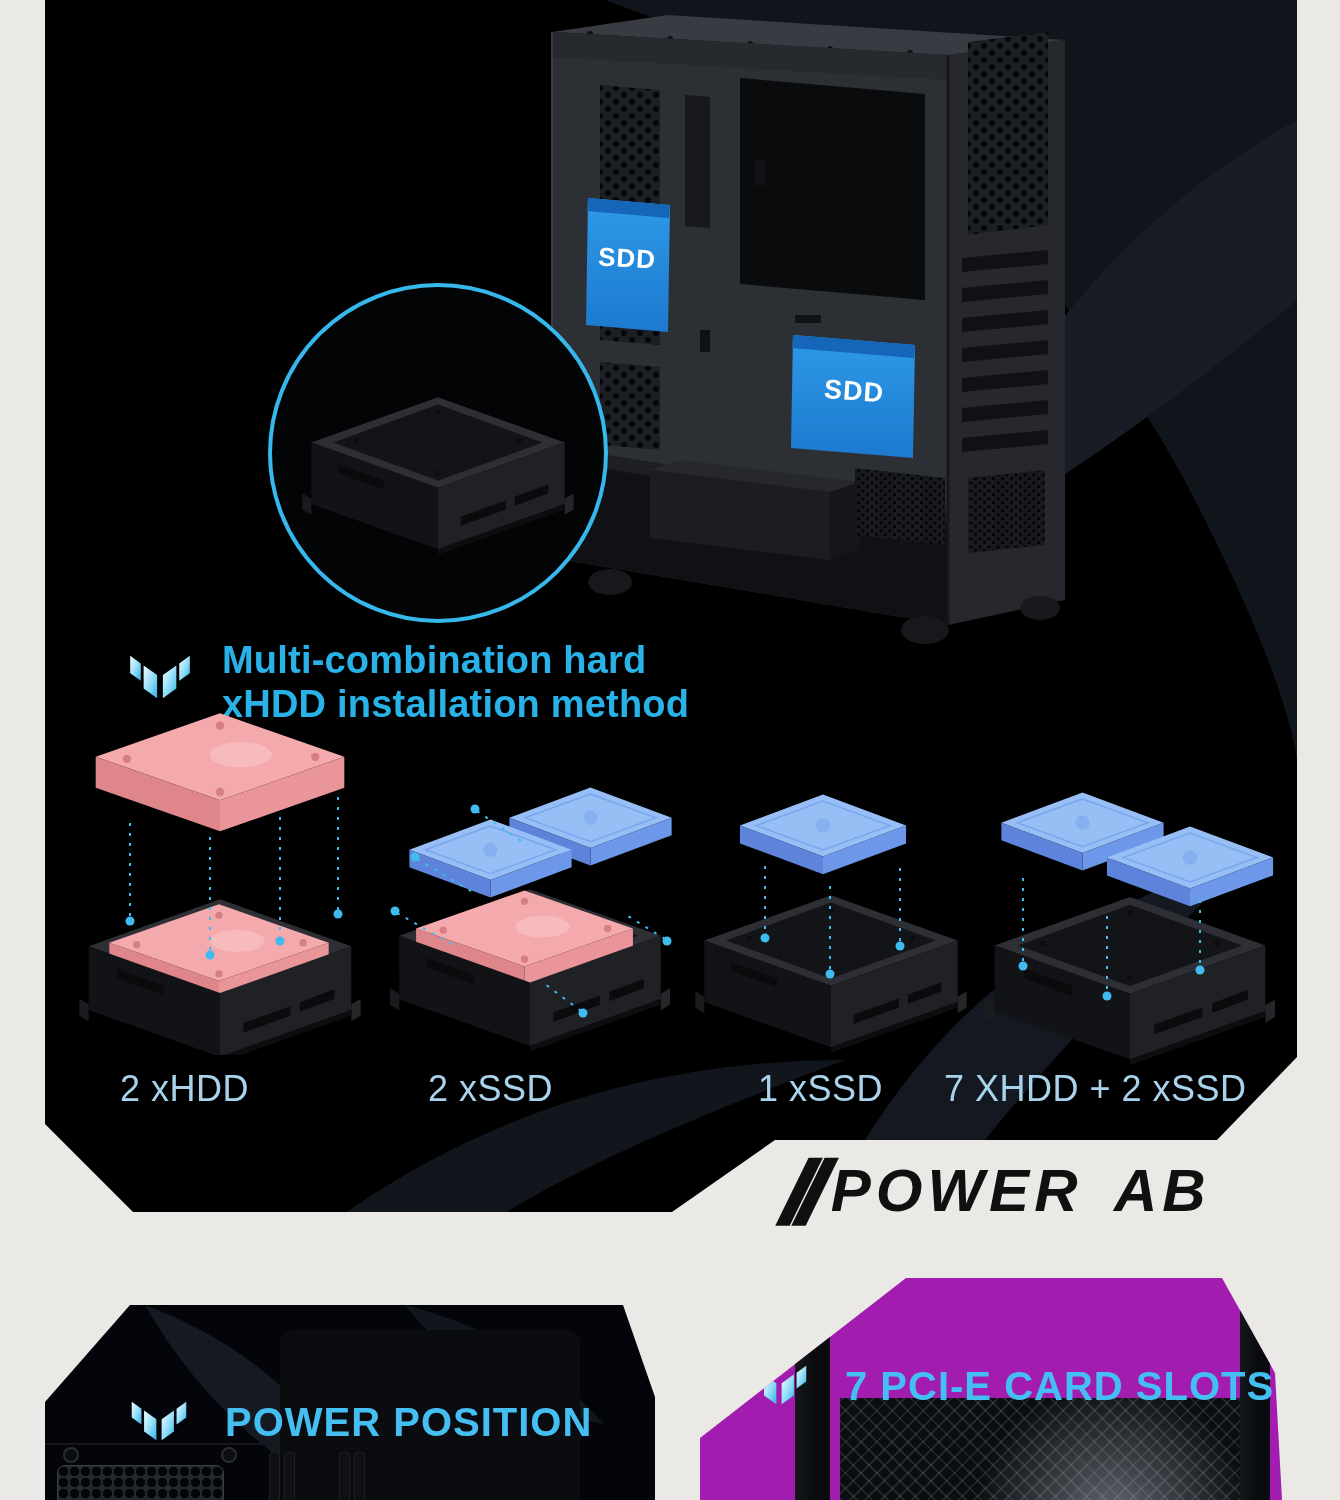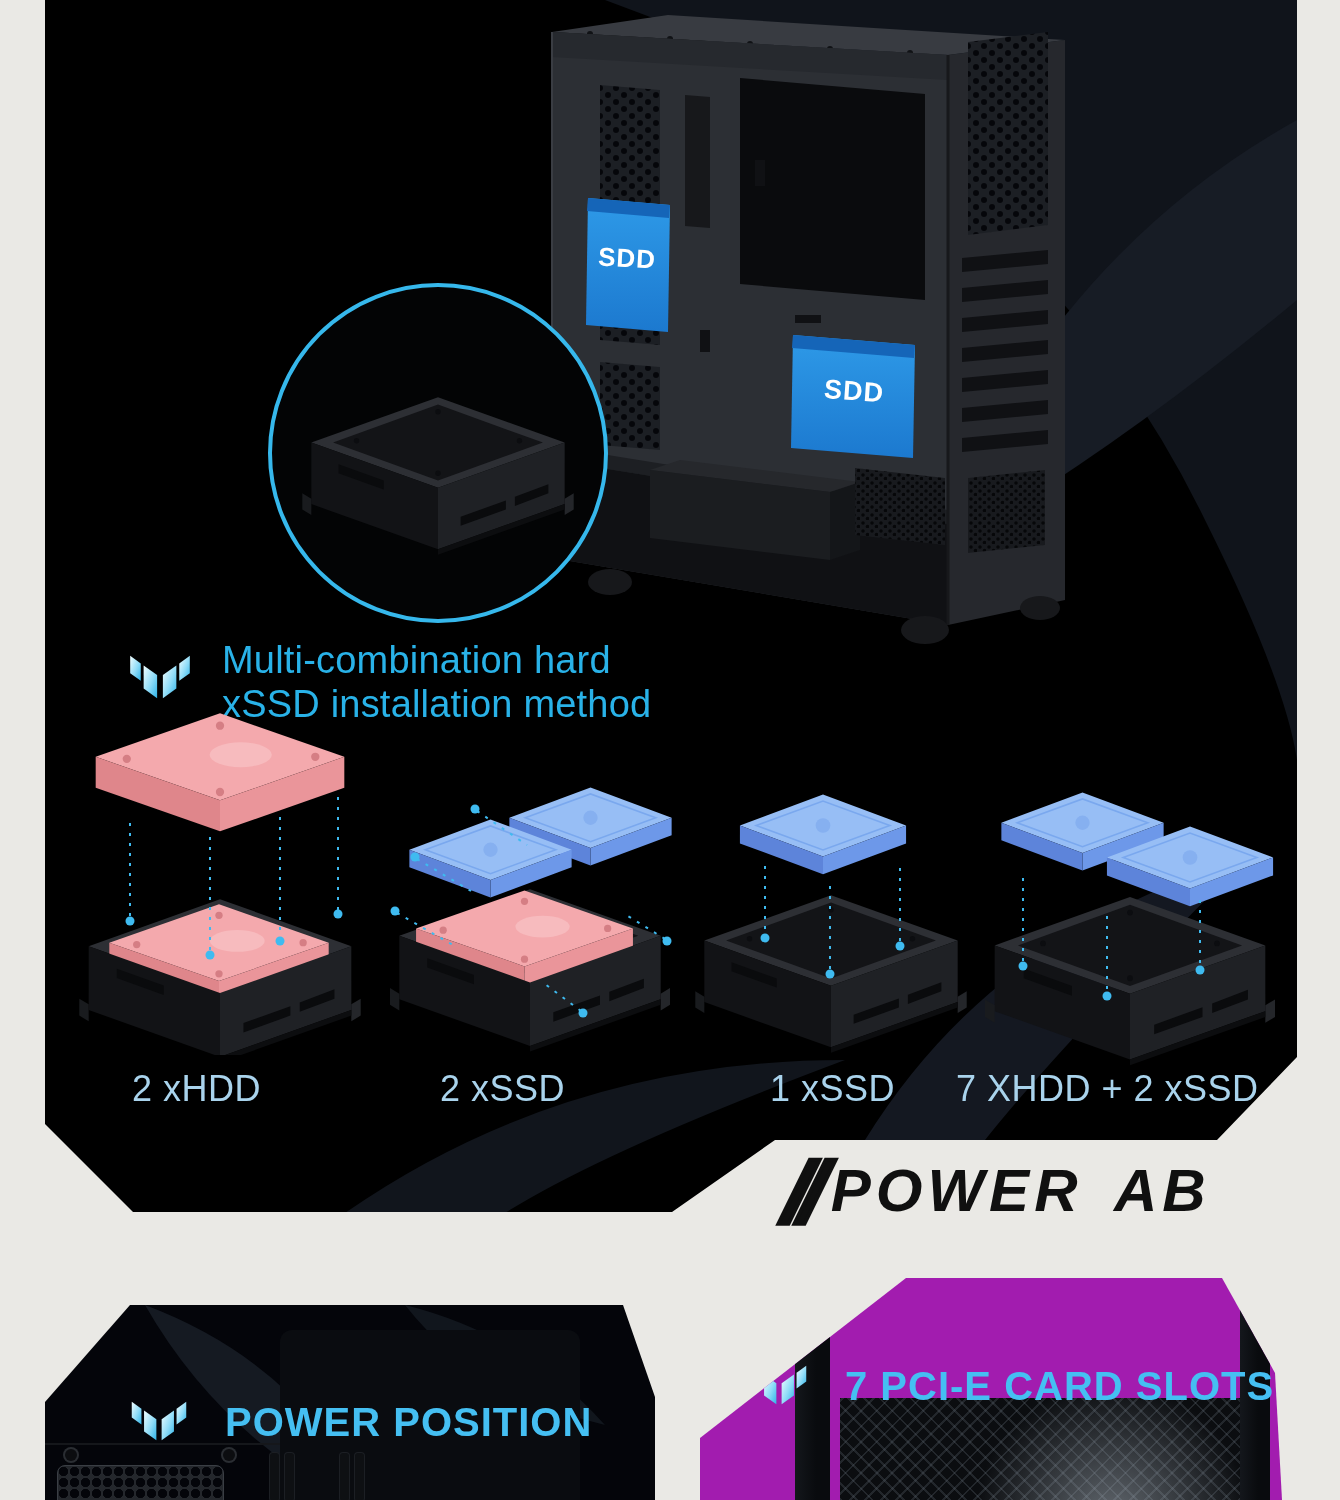--- a/index.html
+++ b/index.html
@@ -9,24 +9,24 @@
 
   
   #hero{left:45px;top:0;width:1252px;height:1213px;background:#000;
         clip-path:polygon(0 0,1252px 0,1252px 1057px,1172px 1140px,730px 1140px,627px 1212px,88px 1212px,0 1124px);}
 
   
   #inset{left:223px;top:283px;width:332px;height:332px;border-radius:50%;
          border:4px solid #36b8ec;background:#030405;overflow:hidden;}
 
   
-  .feature-title{color:#29b2e8;font-size:38px;font-weight:normal;line-height:44px;letter-spacing:.2px;}
-
-  
-  .combo-label{color:#a9d3ec;font-size:36px;letter-spacing:.5px;white-space:nowrap;margin-left:12px;}
+  .feature-title{color:#29b2e8;font-size:38px;font-weight:bold;line-height:44px;letter-spacing:.2px;}
+
+  
+  .combo-label{color:#a9d3ec;font-size:36px;letter-spacing:.5px;white-space:nowrap;}
 
   
   .sdd{color:#fff;font-weight:bold;text-align:center;letter-spacing:1px;}
 
   
   #model{display:flex;align-items:flex-start;color:#101010;}
   #model .sl{font-size:86px;line-height:80px;font-weight:bold;font-style:italic;letter-spacing:-8px;
              -webkit-text-stroke:4px #101010;transform:skewX(-6deg);margin-right:14px;}
   #model .nm{font-size:60px;line-height:78px;font-weight:bold;font-style:italic;letter-spacing:5px;word-spacing:12px;}
 
@@ -197,21 +197,21 @@
         <use href="#trayback" x="30" y="85" width="272" height="190"></use>
         <use href="#trayfront" x="30" y="85" width="272" height="190"></use>
       </svg>
     </div>
 
     <svg class="abs" style="left:83px;top:652px" width="64" height="50">
       <use href="#logo" width="64" height="50"></use>
     </svg>
     <div class="abs feature-title" style="left:177px;top:638px">
       <div>Multi-combination hard</div>
-      <div>xSSD installation method</div>
+      <div>xHDD installation method</div>
     </div>
 
     <svg class="abs" style="left:25px;top:705px" width="300" height="350" viewBox="0 0 300 350">
       <use href="#hdd" x="15" y="0" width="270" height="145"></use>
       <use href="#trayback" x="9" y="168" width="282" height="197"></use>
       <use href="#hdd" x="30" y="192" width="238" height="128"></use>
       <use href="#trayfront" x="9" y="168" width="282" height="197"></use>
       <g stroke="#3fbbf0" stroke-width="2" stroke-dasharray="3 7">
         <line x1="60" y1="118" x2="60" y2="212"></line>
           <line x1="140" y1="132" x2="140" y2="246"></line>

